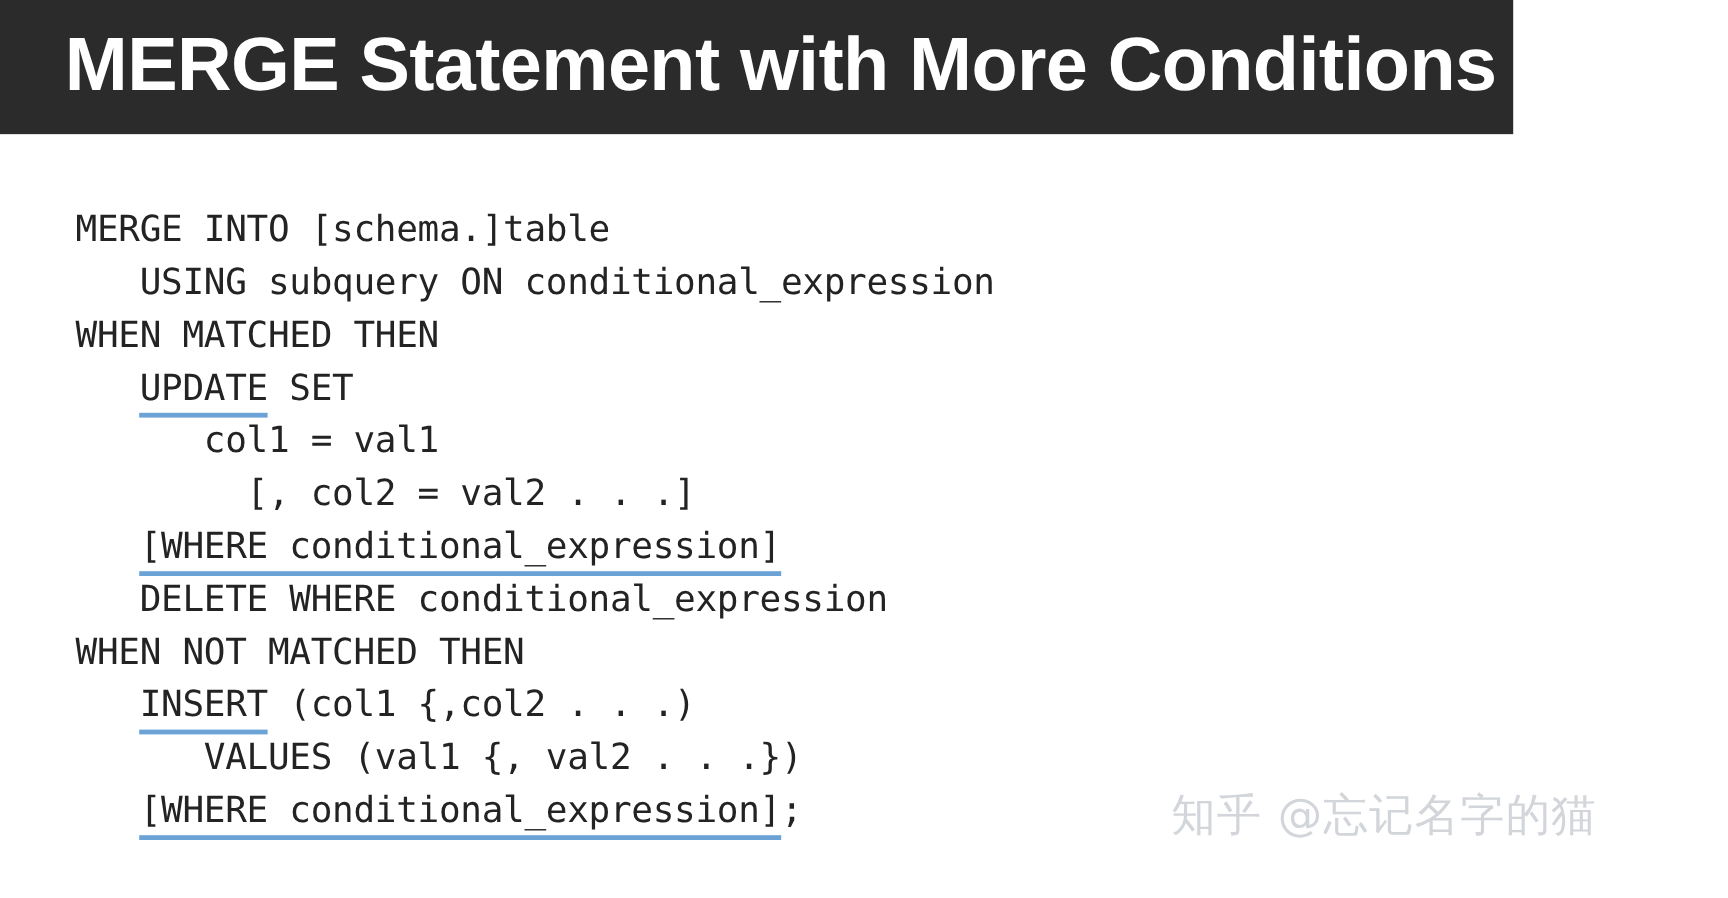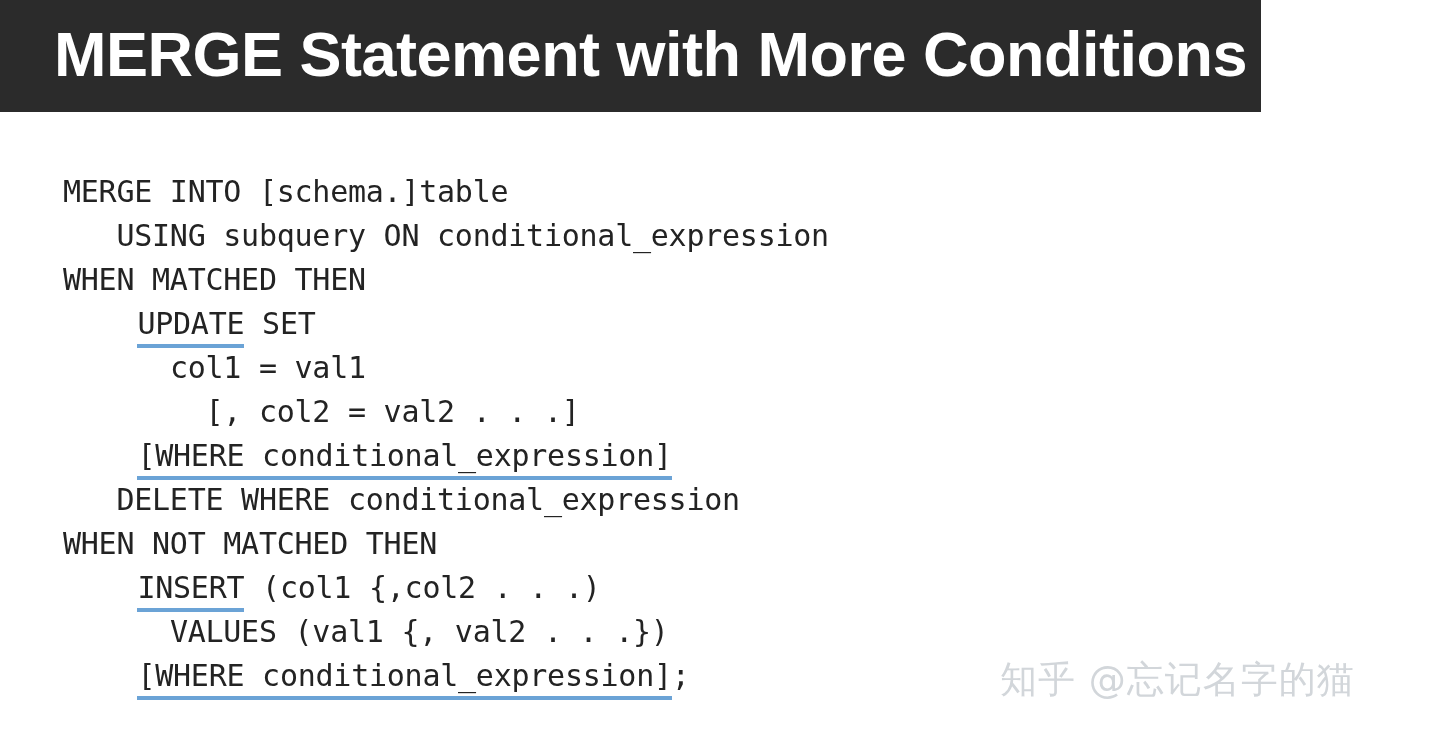--- a/index.html
+++ b/index.html
@@ -62,27 +62,26 @@
     height: 44px;
     white-space: pre;
     position: relative;
   }
   
   .ul {
     display: inline-block;
     border-bottom: 4px solid #6ba3d6;
     padding-bottom: 1px;
     line-height: 38px;
-    margin-left: 21px;
   }
 
   
   .watermark {
     position: absolute;
-    left: 1000px;
+    left: 976px;
     top: 655px;
     font-family: "DejaVu Sans", sans-serif;
     font-size: 37px;
     color: #d2d6da;
     white-space: nowrap;
     letter-spacing: 1px;
     user-select: none;
   }
 </style>
 </head>

